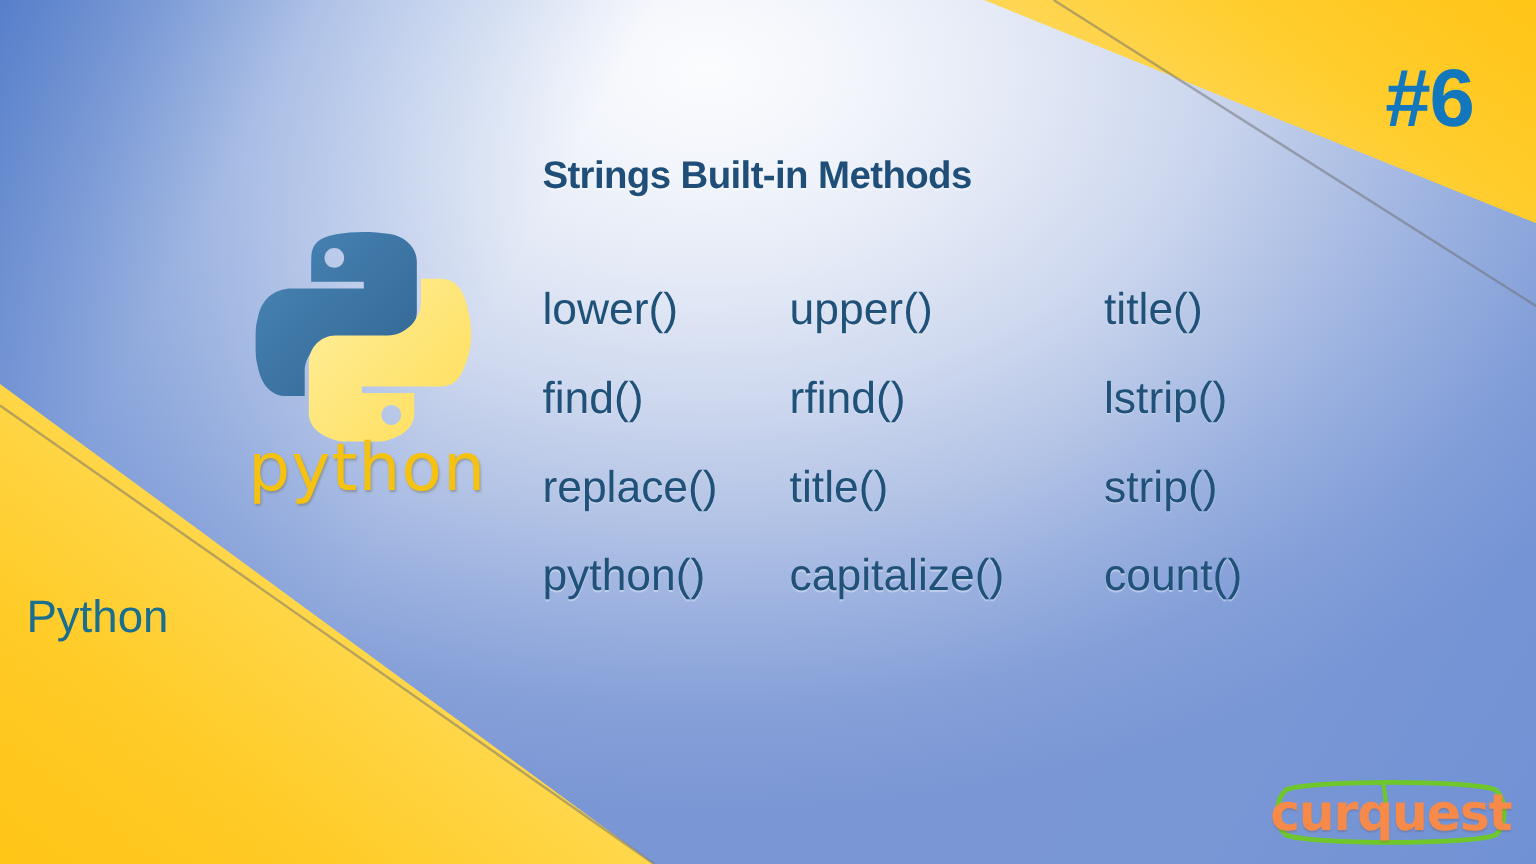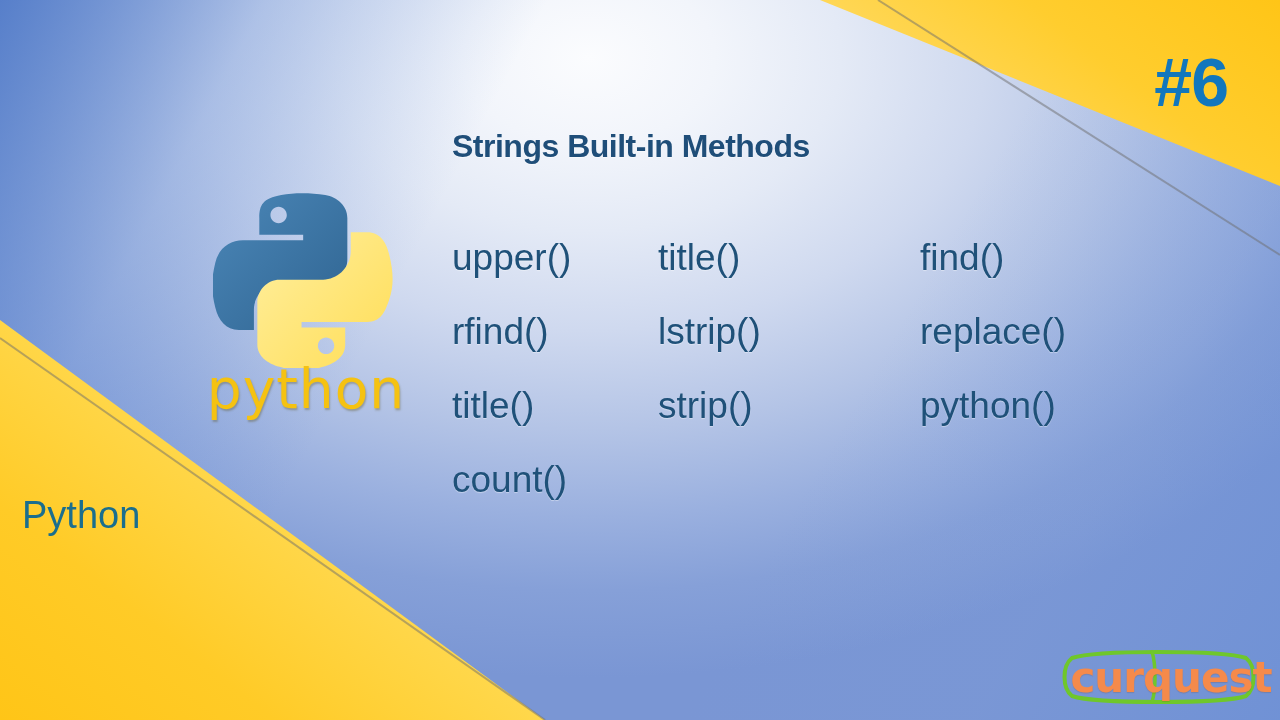--- a/index.html
+++ b/index.html
@@ -145,21 +145,20 @@
     width: 206px; height: 66px;
     display: flex;
     align-items: center;
     justify-content: center;
     font-family: "DejaVu Sans", sans-serif;
     font-weight: bold;
     font-size: 42px;
     color: #f58a4b;
     letter-spacing: -1px;
     text-shadow: 0 1px 1px rgba(120,60,20,0.2);
-    margin-left: 12px;
   }
 </style>
 </head>
 <body>
 
 <div id="slide">
 
   <div class="wedge" id="wedge-tr"></div>
   <div class="wedge" id="wedge-bl"></div>
 
@@ -214,32 +213,34 @@
       M73.1 96.4
       c2.8 0 5 2.2 5 5 0 2.8-2.2 5.1-5 5.1
       -2.7 0-5-2.3-5-5.1 0-2.8 2.3-5 5-5z" transform="translate(-4,-5)"></path>
   </svg>
 
   <div id="python-wordmark">python</div>
 
   <div id="content-title">Strings Built-in Methods</div>
 
   <div id="methods-grid">
+    <div class="method-cell">lower()</div>
     <div class="method-cell">upper()</div>
     <div class="method-cell">title()</div>
 
     <div class="method-cell">find()</div>
     <div class="method-cell">rfind()</div>
     <div class="method-cell">lstrip()</div>
 
     <div class="method-cell">replace()</div>
     <div class="method-cell">title()</div>
     <div class="method-cell">strip()</div>
 
     <div class="method-cell">python()</div>
+    <div class="method-cell">capitalize()</div>
     <div class="method-cell">count()</div>
   </div>
 
   <div id="series-title">
     <div>Python</div>
   </div>
 
   <div id="brand-logo">
     <svg width="206" height="66" viewBox="0 0 206 66" style="position:absolute;left:0;top:0;">
       <path d="M16 14 C6 22 6 44 16 52 C40 60 166 60 190 52 C200 44 200 22 190 14 C166 6 40 6 16 14 Z" fill="none" stroke="#6fc72b" stroke-width="4" stroke-linecap="round"></path>

